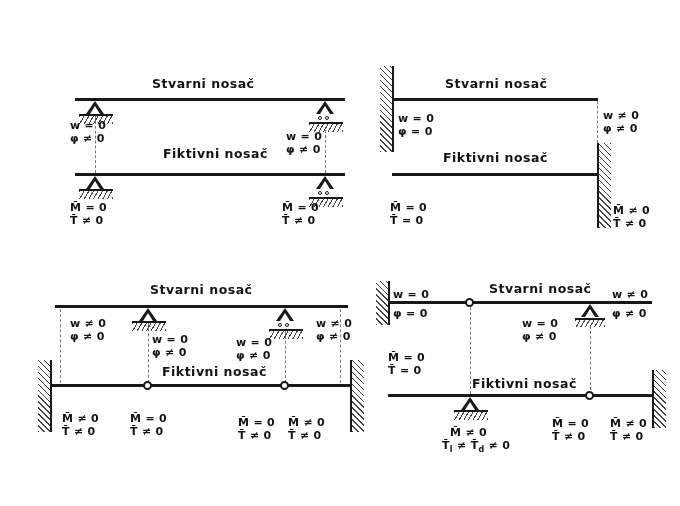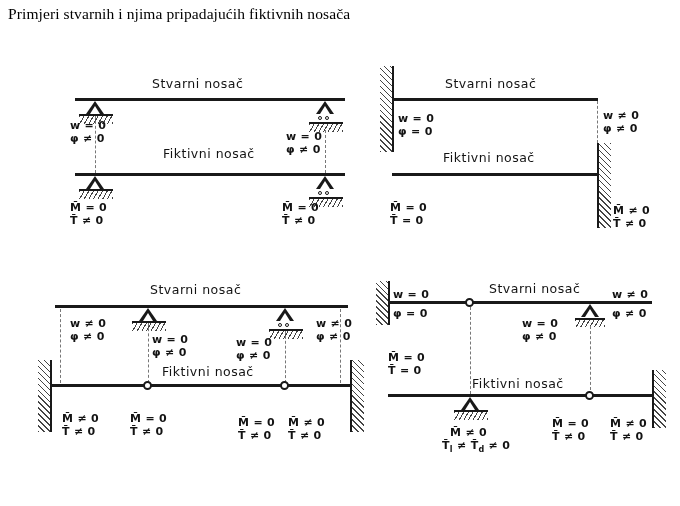--- a/index.html
+++ b/index.html
@@ -1,21 +1,21 @@
 <!DOCTYPE html>
 <html style="--ink: #131313; --paper: #ffffff;"><head>
 <meta charset="utf-8">
 <style>
   html,body{margin:0;padding:0}
   body{width:680px;height:506px;background:#fff;overflow:hidden}
   #canvas{position:relative;width:680px;height:506px;background:var(--paper,#ffffff);
           font-family:"DejaVu Sans",sans-serif;color:var(--ink,#131313)}
   .page-title{position:absolute;left:8px;top:5px;font-family:"Liberation Serif",serif;
               font-size:15.5px;color:#000;letter-spacing:.1px;white-space:nowrap}
-  .sec-title{position:absolute;font-size:12.5px;font-weight:400;letter-spacing:.5px;white-space:nowrap}
+  .sec-title{position:absolute;font-size:12.5px;font-weight:700;letter-spacing:.5px;white-space:nowrap}
   .beam{position:absolute;height:3px;background:#191919}
   .lbl{position:absolute;font-size:11px;font-weight:700;line-height:13px;letter-spacing:.3px;white-space:nowrap}
   .straddle>div:first-child{margin-bottom:6px}
   .ind10{padding-left:10px}
   .ind8{padding-left:8px}
   .hatch{position:absolute;border-top:2px solid #191919;
          background:repeating-linear-gradient(120deg,#444 0 1px,transparent 1px 4px)}
   .wall{position:absolute;background:repeating-linear-gradient(45deg,#444 0 1px,transparent 1px 4.2px)}
   .wall.face-r{border-right:2.5px solid #191919}
   .wall.face-l{border-left:2.5px solid #191919}
@@ -30,21 +30,20 @@
   .dots{position:absolute;display:flex;gap:3px}
   .dots i{display:block;width:4px;height:4px;border:1px solid #191919;border-radius:50%;
           background:#fff;box-sizing:border-box}
   sub{font-size:8px;line-height:1}
 </style>
 </head>
 <body>
 
 <div id="canvas">
 
-  <div class="page-title">Primjeri stvarnih i njima pripadajućih fiktivnih nosača</div>
 
   <div class="sec-title" style="left:152px;top:76px">Stvarni nosač</div>
   <div class="beam" style="left:75px;top:98px;width:270px"></div>
 
   <span class="tri" style="left:86px;top:101px">
       <i class="o"></i>
       <i class="i"></i>
     </span>
   <div class="hatch" style="left:79px;top:114px;width:34px;height:8px"></div>
 

